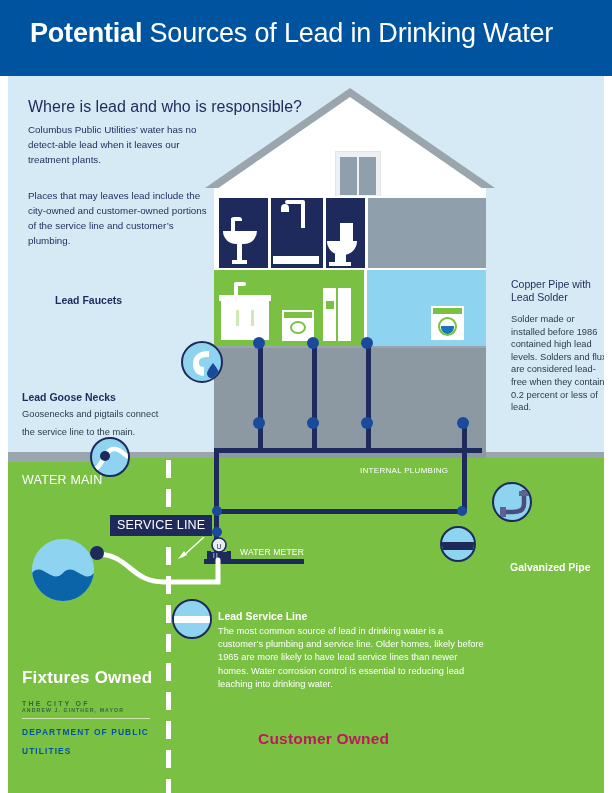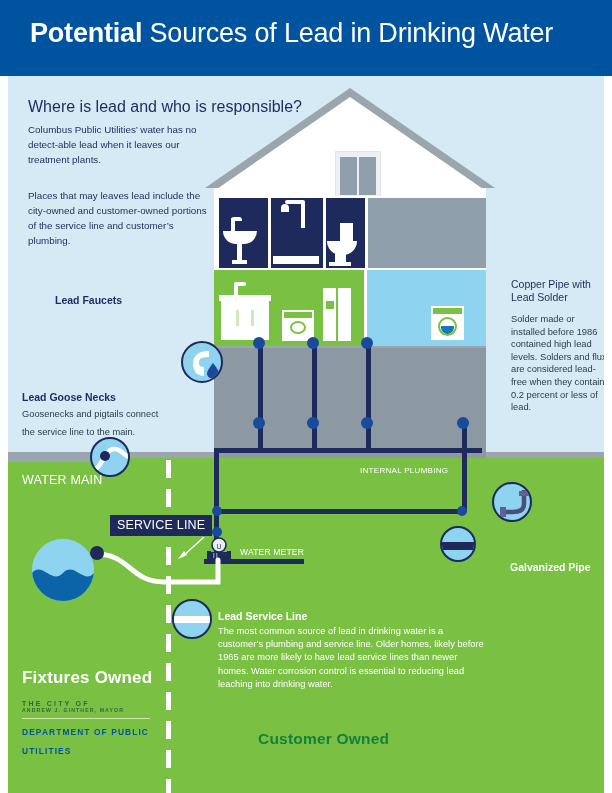--- a/index.html
+++ b/index.html
@@ -173,21 +173,21 @@
   #lsl-h { left:218px; top:610px; font-size:10.5px; font-weight:bold; color:#ffffff; }
   #lsl-b { left:218px; top:625px; font-size:9.3px; color:#ffffff; line-height:13.2px; width:270px; }
 
   #water-main-lbl {
     left:22px; top:473px; font-size:12.5px; color:#ffffff; letter-spacing:0.2px;
   }
   #utility-owned {
     left:22px; top:668px; font-size:17px; font-weight:bold; color:#ffffff; letter-spacing:0.2px;
   }
   #customer-owned {
-    left:258px; top:730px; font-size:15.5px; font-weight:bold; color:#15803d; letter-spacing:0.2px;
+    left:258px; top:730px; font-size:15.5px; font-weight:bold; color:#be185d; letter-spacing:0.2px;
   }
   #water-meter-lbl {
     left:240px; top:547px; font-size:8.5px; color:#ffffff; letter-spacing:0.2px;
   }
 
   
   #service-line-box {
     position:absolute; left:110px; top:515px;
     background:#1d2a5b; color:#ffffff;
     font-size:12.5px; padding:3px 7px 4px 7px; letter-spacing:0.2px;

